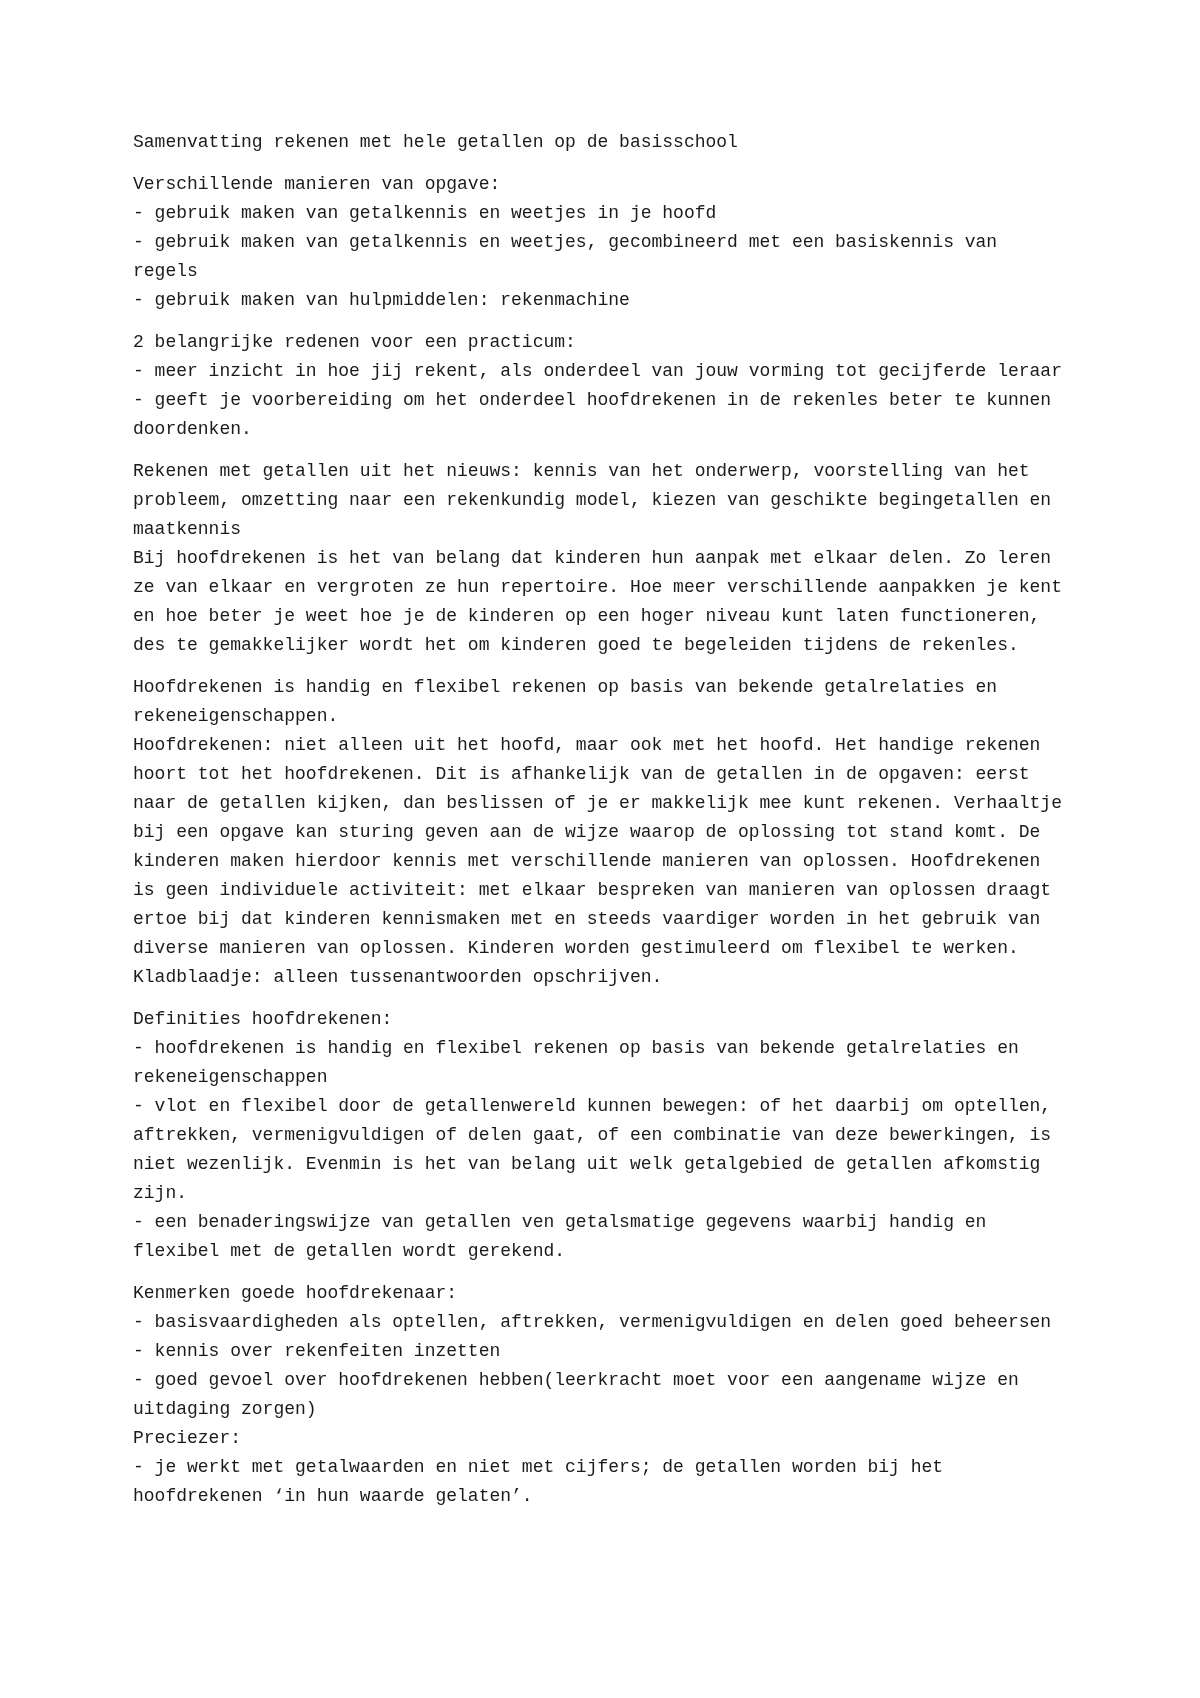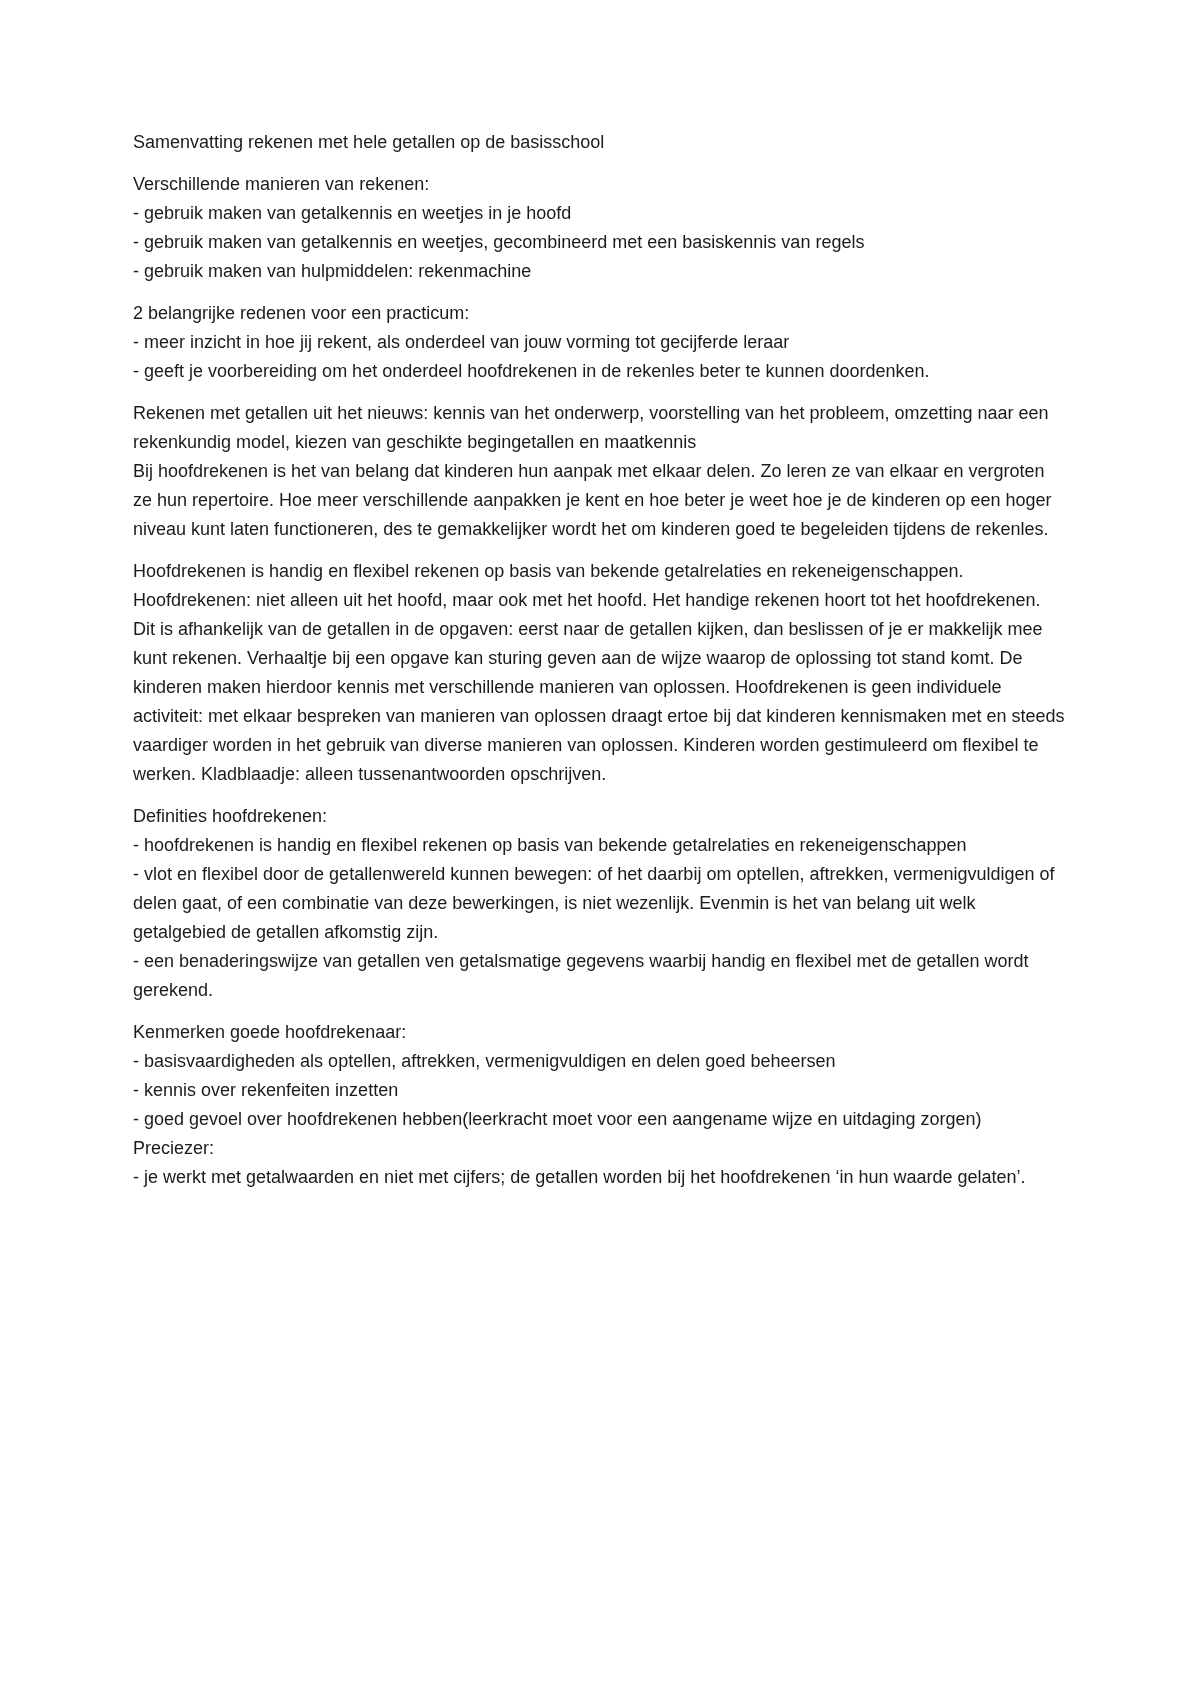--- a/index.html
+++ b/index.html
@@ -5,21 +5,21 @@
   html, body {
     margin: 0;
     padding: 0;
     background: #ffffff;
   }
   .page {
     position: relative;
     width: 1200px;
     height: 1698px;
     background: #ffffff;
-    font-family: Liberation Sans, sans-serif;
+    font-family: Liberation Mono, monospace;
     color: #1b1b1b;
     overflow: hidden;
   }
   .content {
     position: absolute;
     left: 133px;
     top: 128px;
     width: 934px;
   }
   .para {
@@ -30,21 +30,21 @@
     white-space: pre-wrap;
     word-wrap: break-word;
   }
 </style>
 </head>
 <body>
 
 <div class="page">
   <div class="content">
     <p class="para">Samenvatting rekenen met hele getallen op de basisschool</p>
-    <p class="para">Verschillende manieren van rekenen:
+    <p class="para">Verschillende manieren van opgave:
 - gebruik maken van getalkennis en weetjes in je hoofd
 - gebruik maken van getalkennis en weetjes, gecombineerd met een basiskennis van regels
 - gebruik maken van hulpmiddelen: rekenmachine</p>
     <p class="para">2 belangrijke redenen voor een practicum:
 - meer inzicht in hoe jij rekent, als onderdeel van jouw vorming tot gecijferde leraar
 - geeft je voorbereiding om het onderdeel hoofdrekenen in de rekenles beter te kunnen doordenken.</p>
     <p class="para">Rekenen met getallen uit het nieuws: kennis van het onderwerp, voorstelling van het probleem, omzetting naar een rekenkundig model, kiezen van geschikte begingetallen en maatkennis
 Bij hoofdrekenen is het van belang dat kinderen hun aanpak met elkaar delen. Zo leren ze van elkaar en vergroten ze hun repertoire. Hoe meer verschillende aanpakken je kent en hoe beter je weet hoe je de kinderen op een hoger niveau kunt laten functioneren, des te gemakkelijker wordt het om kinderen goed te begeleiden tijdens de rekenles.</p>
     <p class="para">Hoofdrekenen is handig en flexibel rekenen op basis van bekende getalrelaties en rekeneigenschappen.
 Hoofdrekenen: niet alleen uit het hoofd, maar ook met het hoofd. Het handige rekenen hoort tot het hoofdrekenen. Dit is afhankelijk van de getallen in de opgaven: eerst naar de getallen kijken, dan beslissen of je er makkelijk mee kunt rekenen. Verhaaltje bij een opgave kan sturing geven aan de wijze waarop de oplossing tot stand komt. De kinderen maken hierdoor kennis met verschillende manieren van oplossen. Hoofdrekenen is geen individuele activiteit: met elkaar bespreken van manieren van oplossen draagt ertoe bij dat kinderen kennismaken met en steeds vaardiger worden in het gebruik van diverse manieren van oplossen. Kinderen worden gestimuleerd om flexibel te werken. Kladblaadje: alleen tussenantwoorden opschrijven.</p>

